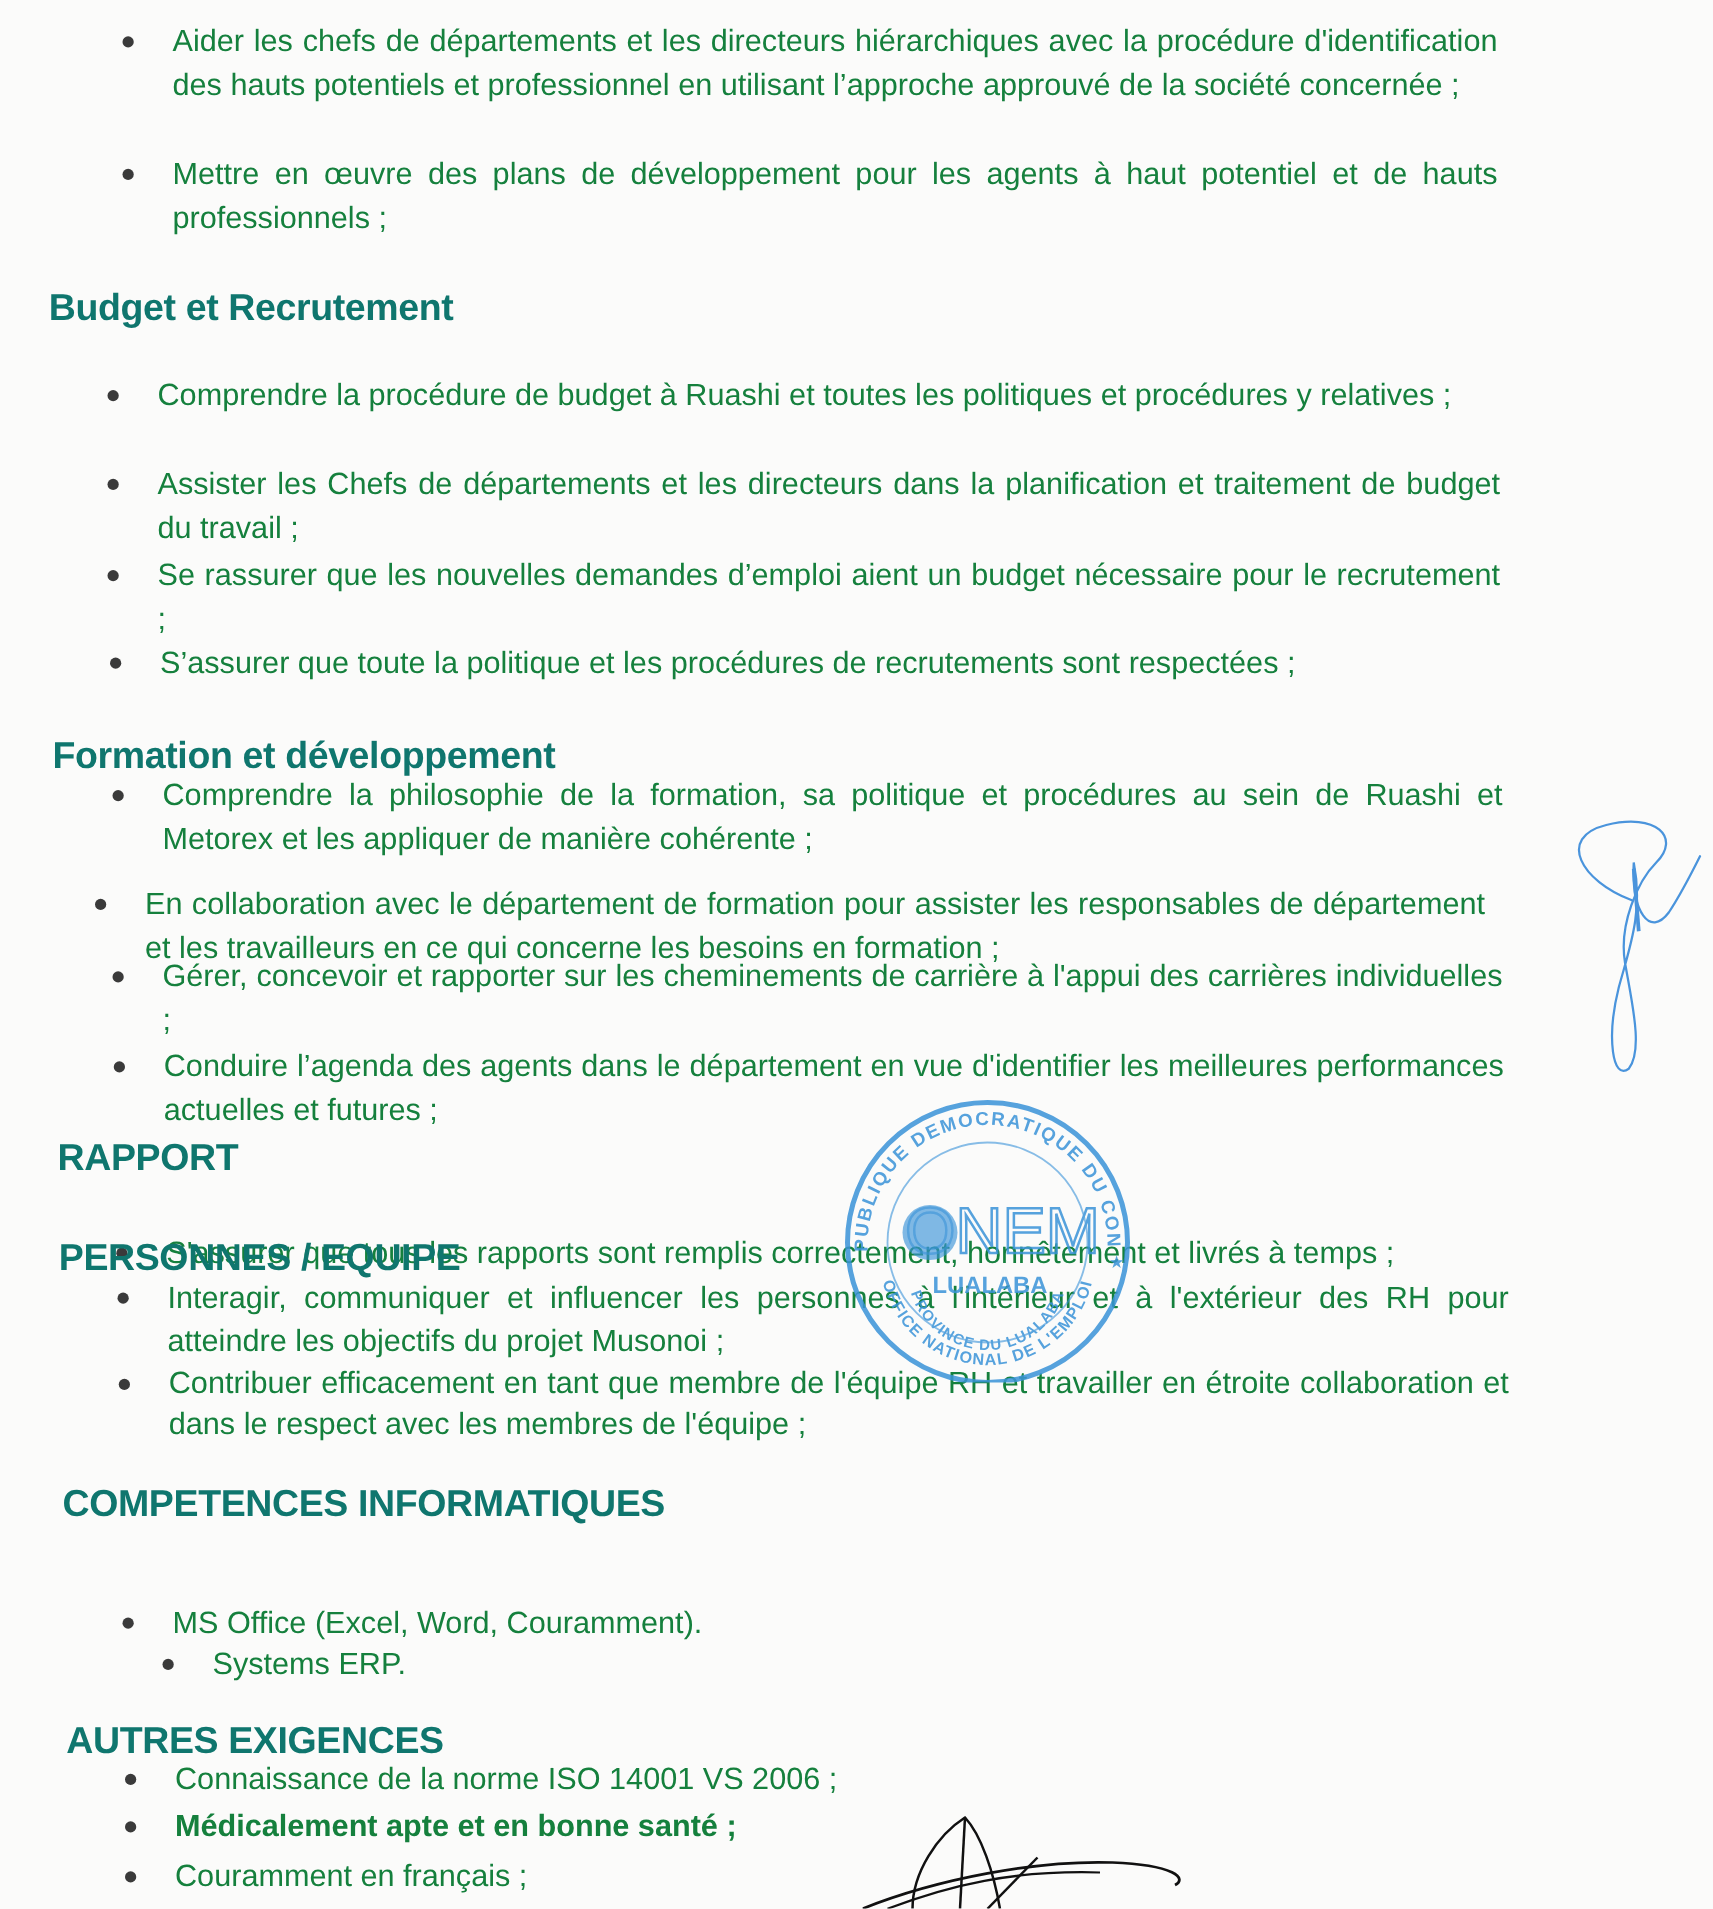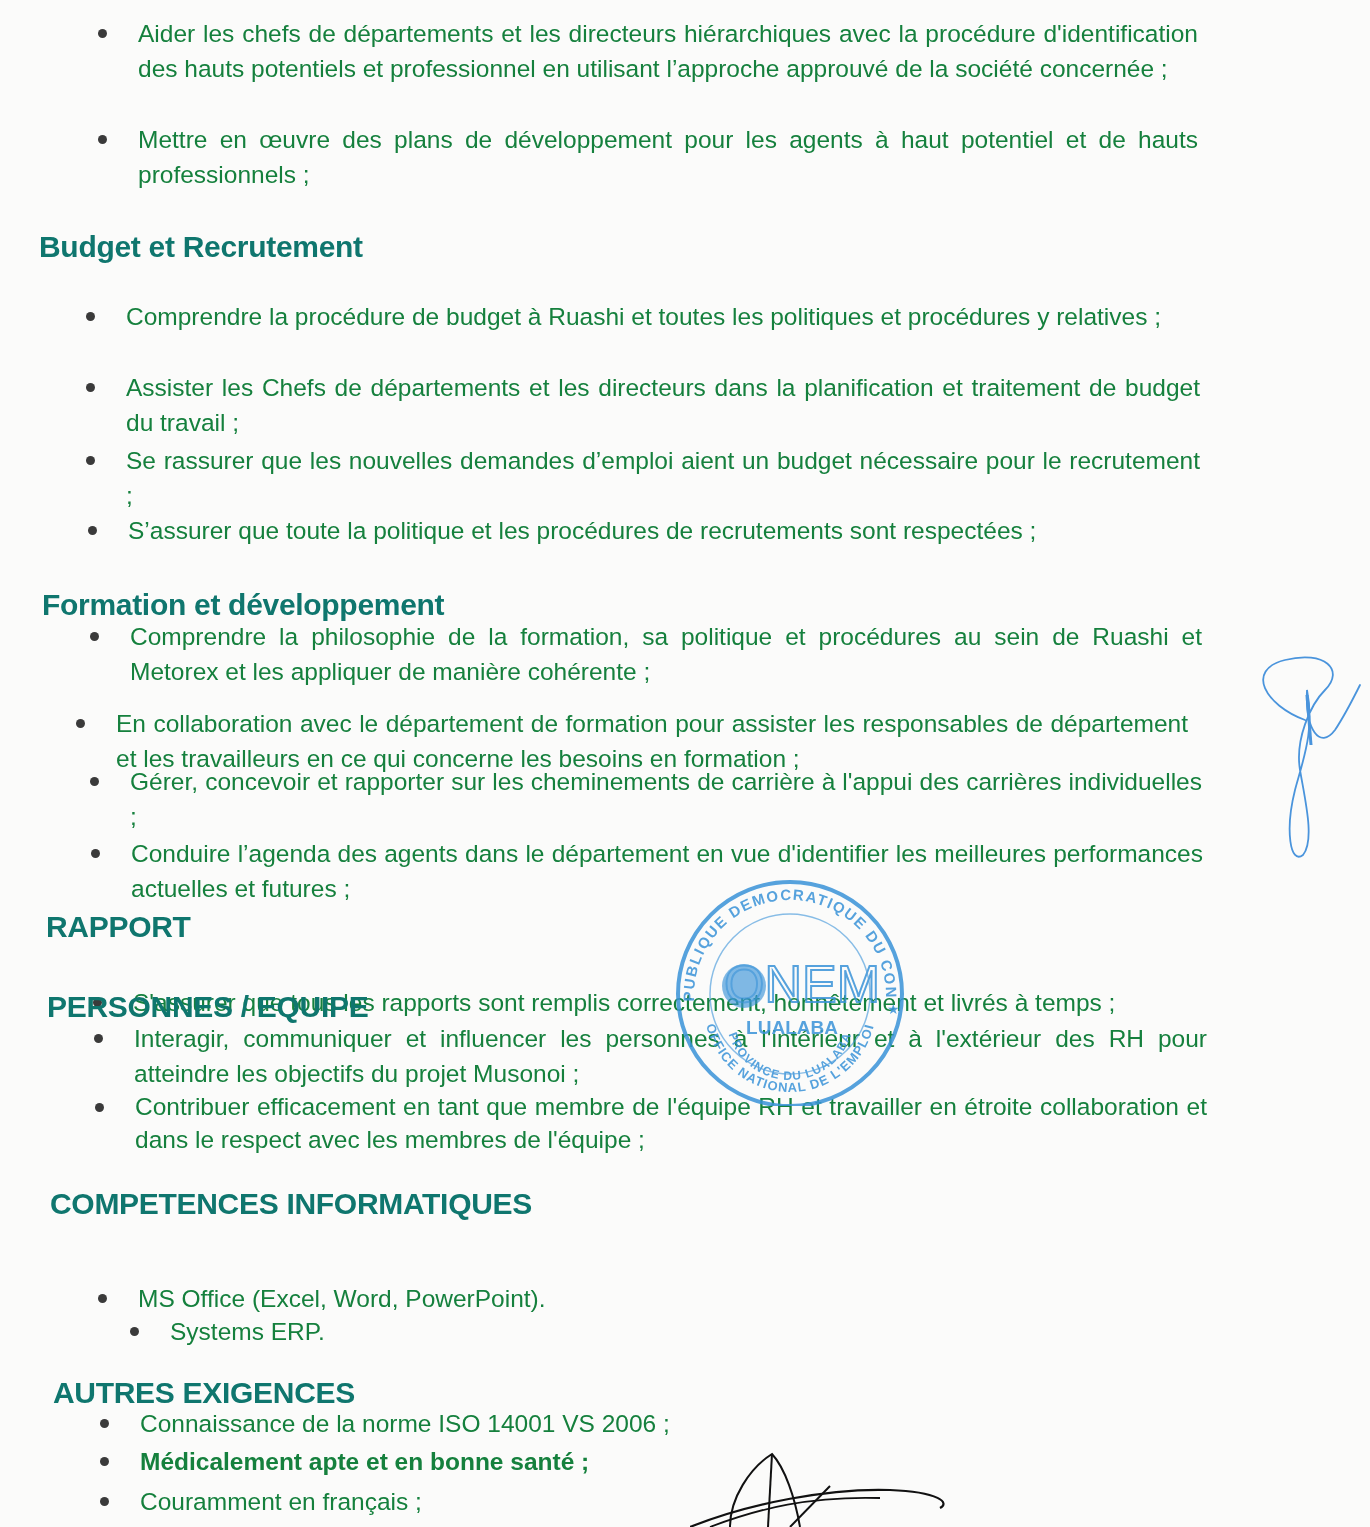--- a/index.html
+++ b/index.html
@@ -93,21 +93,21 @@
     <span class="text">Interagir, communiquer et influencer les personnes à l'intérieur et à l'extérieur des RH pour atteindre les objectifs du projet Musonoi ;</span>
   </div>
   <div class="item" style="left:135px; top:1090px; width:1072px; line-height:33px;">
     <span class="bullet"></span>
     <span class="text">Contribuer efficacement en tant que membre de l'équipe RH et travailler en étroite collaboration et dans le respect avec les membres de l'équipe ;</span>
   </div>
 
   <div class="heading" style="left:50px; top:1187px;">COMPETENCES INFORMATIQUES</div>
   <div class="item last-left" style="left:138px; top:1281px; width:1000px;">
     <span class="bullet"></span>
-    <span class="text">MS Office (Excel, Word, PowerPoint).</span>
+    <span class="text">MS Office (Excel, Word, Couramment).</span>
   </div>
   <div class="item last-left" style="left:138px; top:1314px; width:1000px;margin-left:32px;">
     <span class="bullet"></span>
     <span class="text">Systems ERP.</span>
   </div>
 
   <div class="heading" style="left:53px; top:1376px;">AUTRES EXIGENCES</div>
   <div class="item last-left" style="left:140px; top:1406px; width:1000px;">
     <span class="bullet"></span>
     <span class="text">Connaissance de la norme ISO 14001 VS 2006 ;</span>

